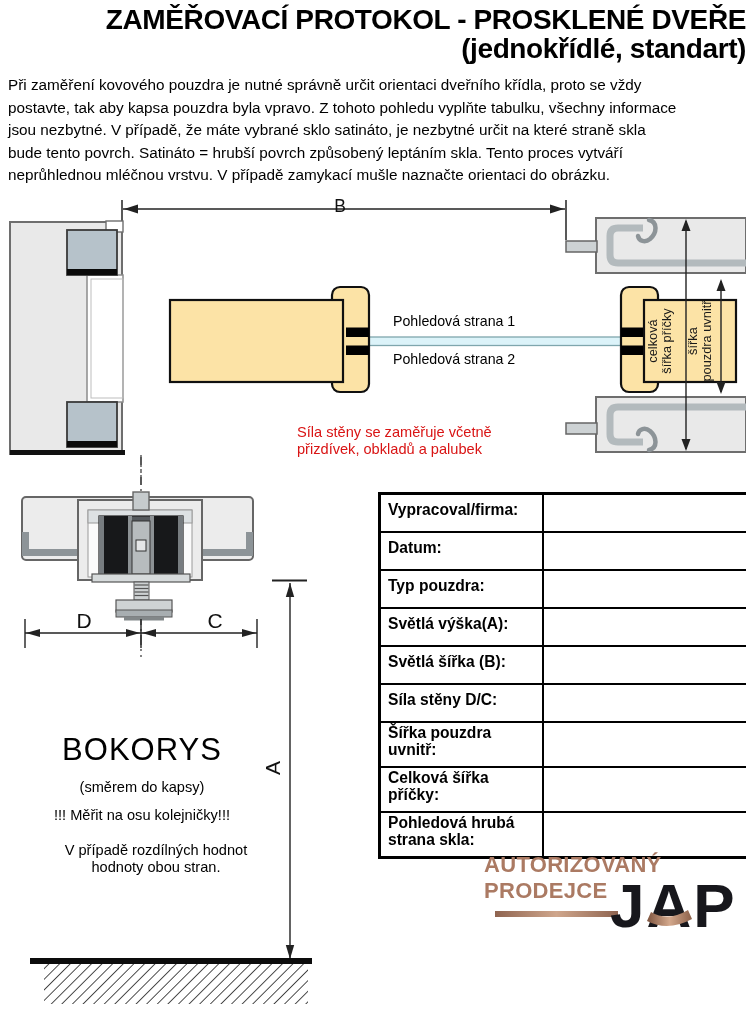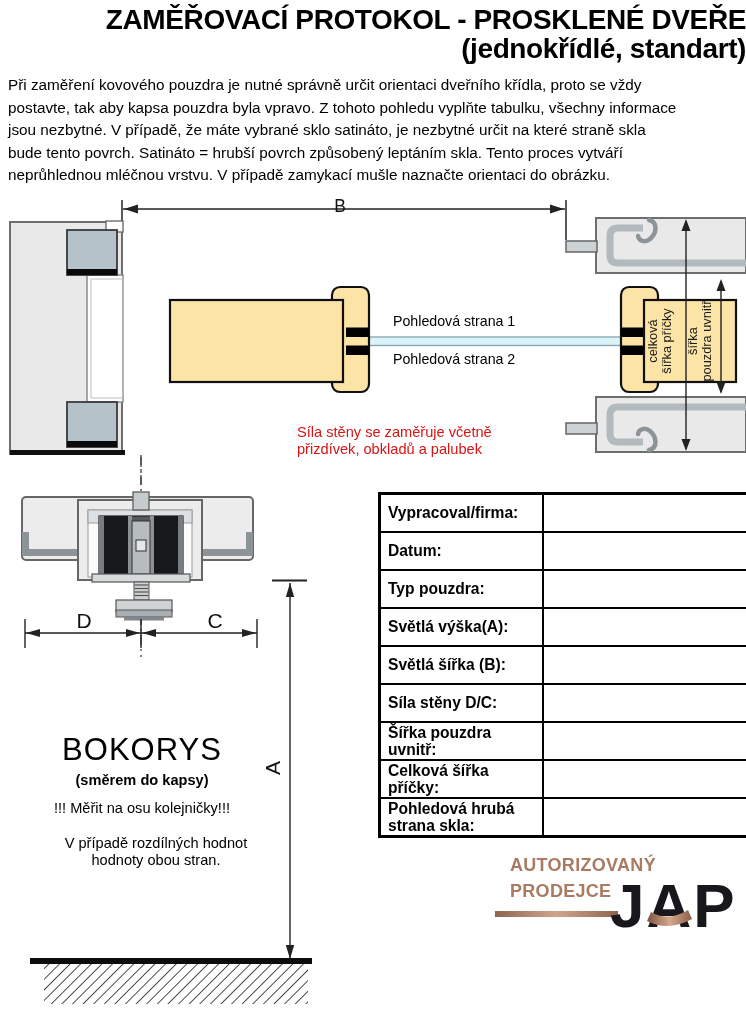--- a/index.html
+++ b/index.html
@@ -12,34 +12,34 @@
   .title{top:5px;left:0;width:746px;text-align:right;font-weight:bold;
          font-size:28px;line-height:29px;letter-spacing:-0.4px;}
   
   .intro{top:74px;left:8px;width:738px;font-size:15.3px;line-height:22.5px;}
   
   .svg-top{top:195px;left:0;}
   .svg-bok{top:450px;left:0;}
   
   .bok-text{top:734px;left:0;width:284px;text-align:center;}
   .bok-title{font-size:31px;letter-spacing:1px;line-height:32px;}
-  .bok-sub{font-size:14.6px;margin-top:6px;font-weight:bold;}
+  .bok-sub{font-size:14.6px;margin-top:13px;}
   .bok-warn{font-size:14.6px;margin-top:12px;}
   .bok-note{font-size:14.6px;margin-top:19px;line-height:17px;padding-left:28px;}
   
   .fill-table{top:492px;left:378px;border-collapse:collapse;table-layout:fixed;width:357px;
               border:3px solid #000;}
   .fill-table td{border:2px solid #000;vertical-align:middle;}
   .fill-table tr{height:38px;}
   .fill-table .lbl{width:150px;font-weight:bold;font-size:15.6px;line-height:17px;
-                   padding:1px 4px 1px 7px;}
+                   padding:1px 4px 8px 7px;}
   .fill-table .val{width:205px;}
   
   .footer{top:845px;left:440px;width:306px;height:175px;}
-  .auth{position:absolute;left:70px;font-weight:bold;font-size:18px;letter-spacing:0.3px;
+  .auth{position:absolute;left:44px;font-weight:bold;font-size:22px;letter-spacing:0.3px;
         color:#ab7a63;line-height:26px;}
   .auth1{top:7px;}
   .auth2{top:33px;}
   .copper-bar{position:absolute;left:55px;top:66px;width:123px;height:6px;
         background:linear-gradient(90deg,#8f6450,#cfa68c 50%,#8f6450);}
   .jap-svg{position:absolute;left:170px;top:24px;}
   .contact{position:absolute;right:8px;top:78px;text-align:right;
         font-size:12.8px;line-height:15px;color:#242424;}
 </style>
 </head>

